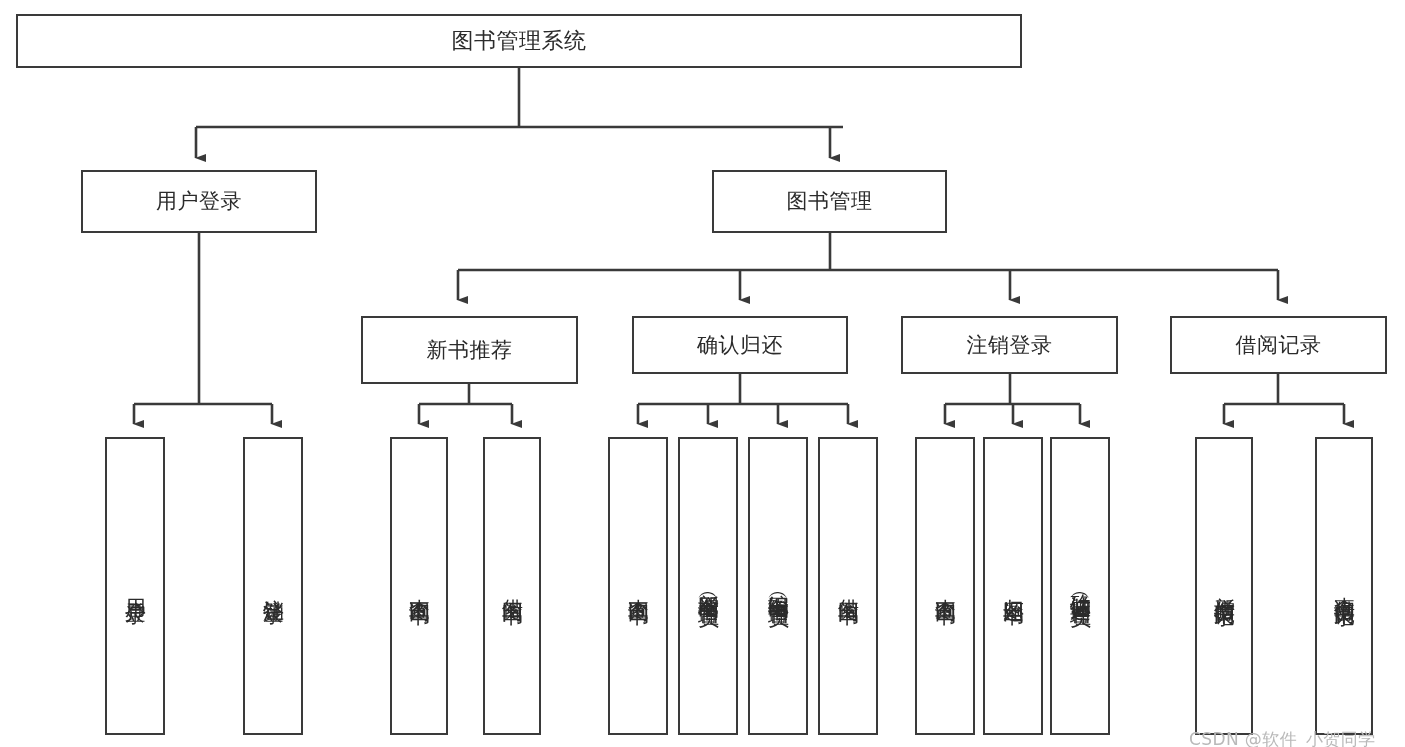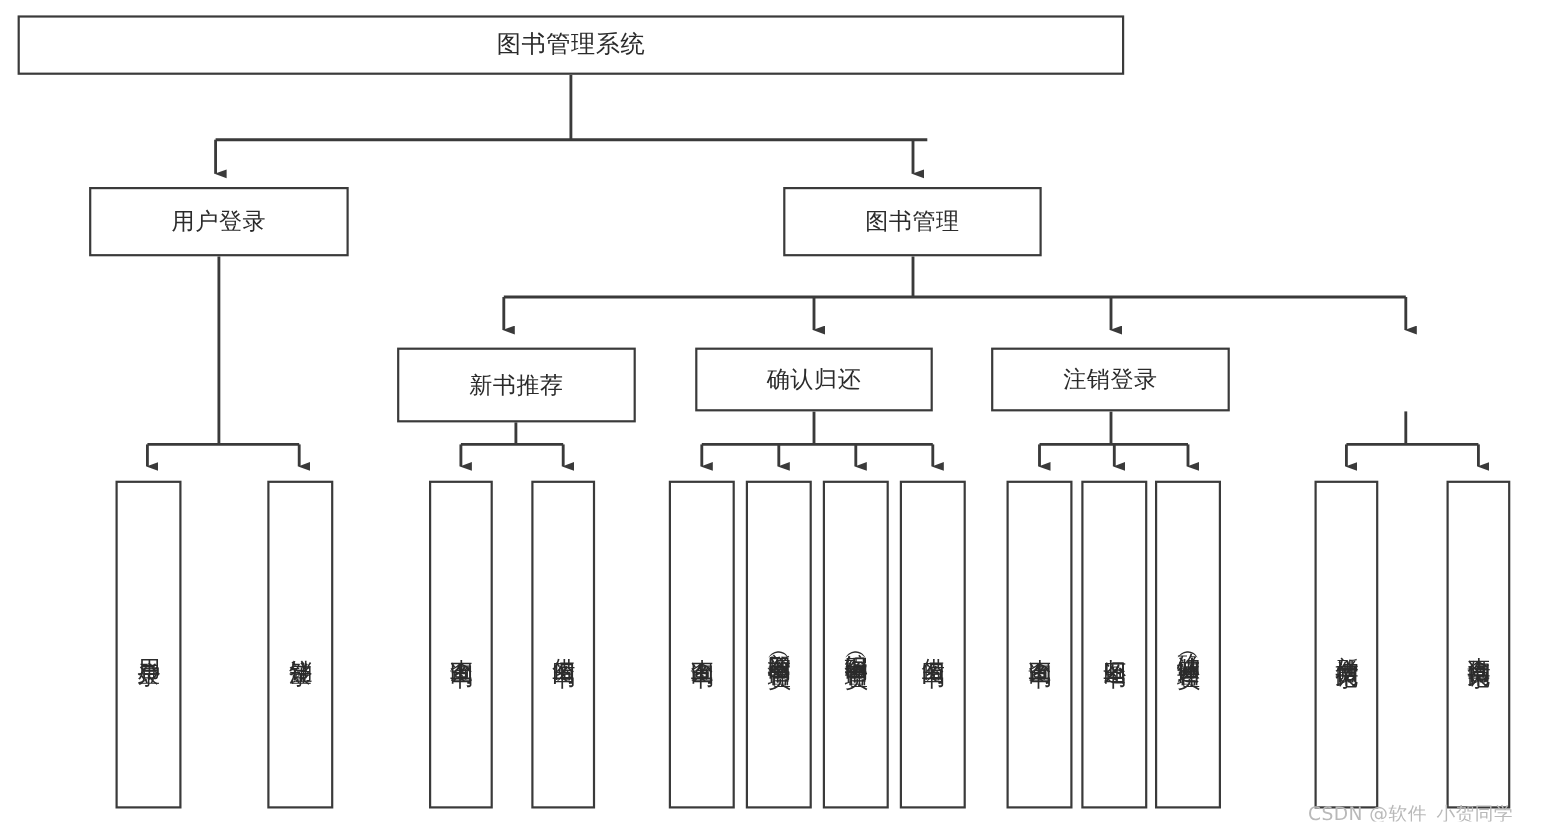--- a/index.html
+++ b/index.html
@@ -142,20 +142,23 @@
 
   <div class="node horiz" style="left:361px; top:316px; width:217px; height:68px;">
     <span class="node-label">新书推荐</span>
   </div>
   <div class="node horiz" style="left:632px; top:316px; width:216px; height:58px;">
     <span class="node-label">确认归还</span>
   </div>
   <div class="node horiz" style="left:901px; top:316px; width:217px; height:58px;">
     <span class="node-label">注销登录</span>
   </div>
+  <div class="node horiz" style="left:1170px; top:316px; width:217px; height:58px;">
+    <span class="node-label">借阅记录</span>
+  </div>
 
   <div class="node leaf" style="left:105px; top:437px; width:60px; height:298px;">
     <span class="node-label">用户登录</span>
   </div>
   <div class="node leaf" style="left:243px; top:437px; width:60px; height:298px;">
     <span class="node-label">注销登录</span>
   </div>
 
   <div class="node leaf" style="left:390px; top:437px; width:58px; height:298px;">
     <span class="node-label">查询图书</span>

